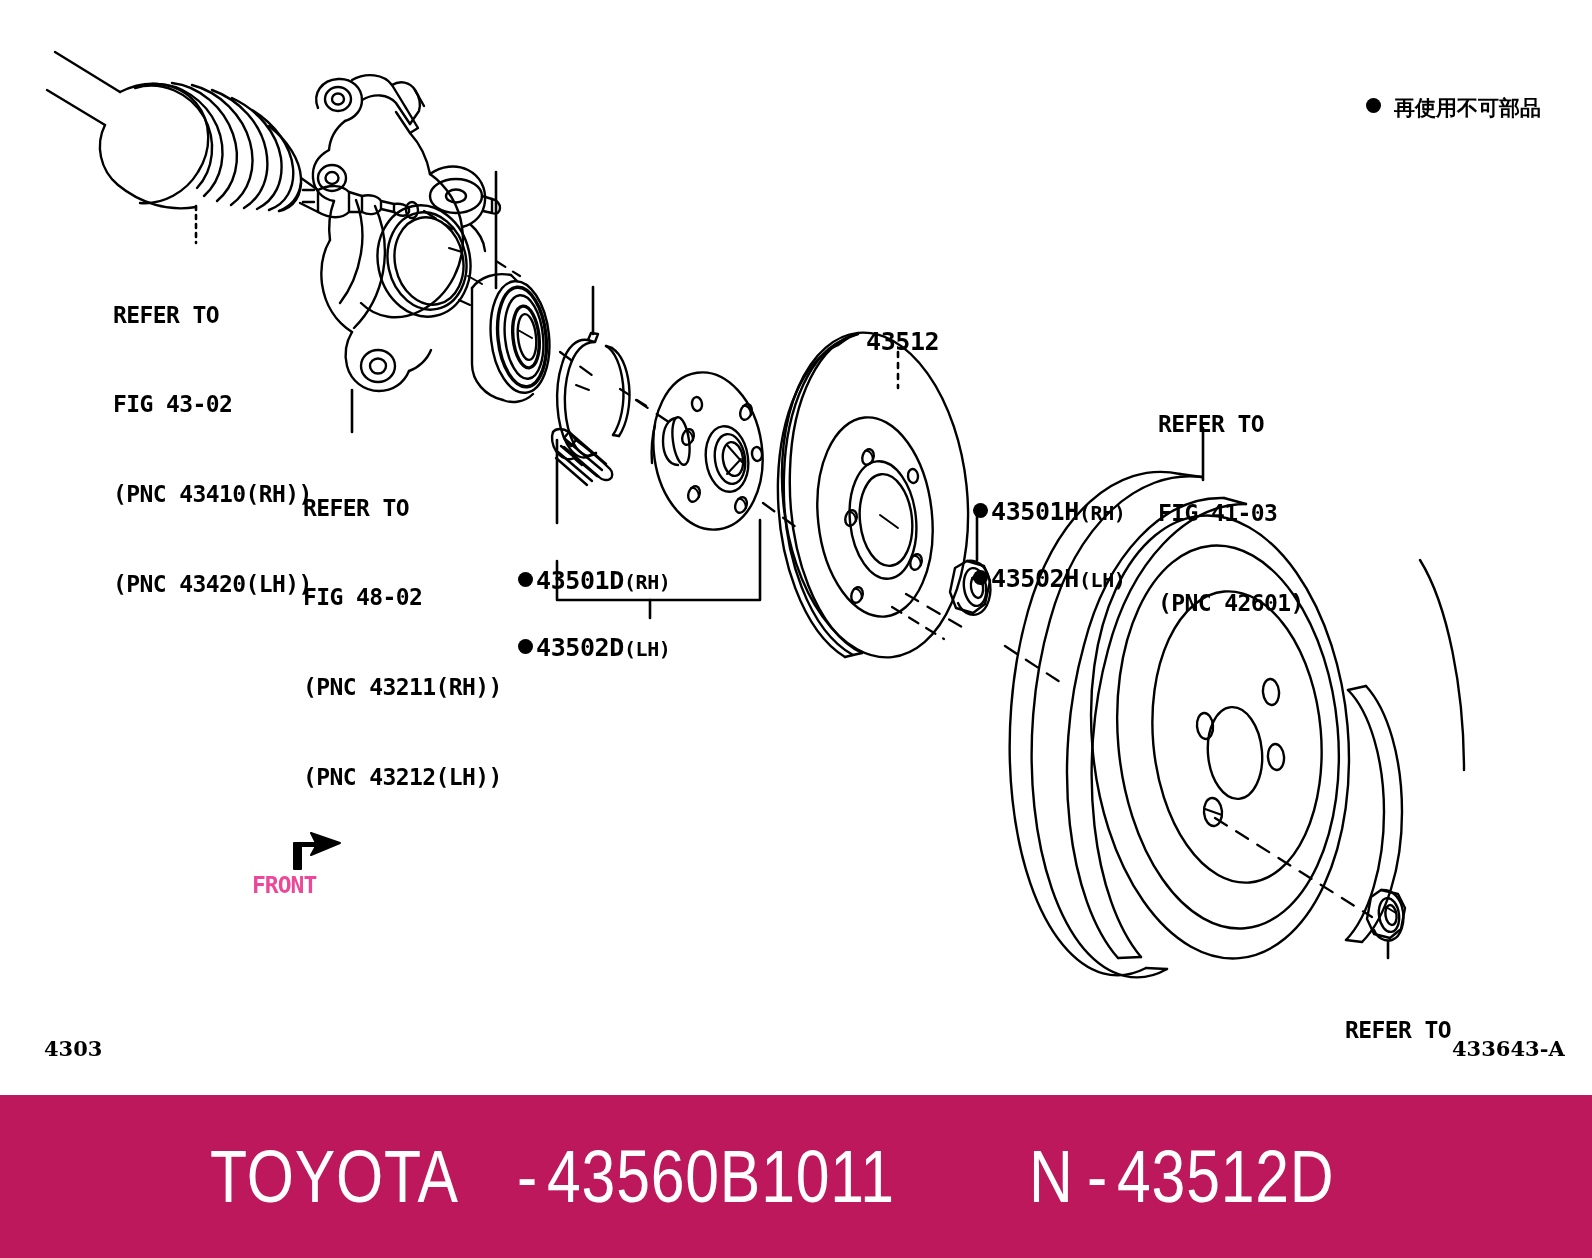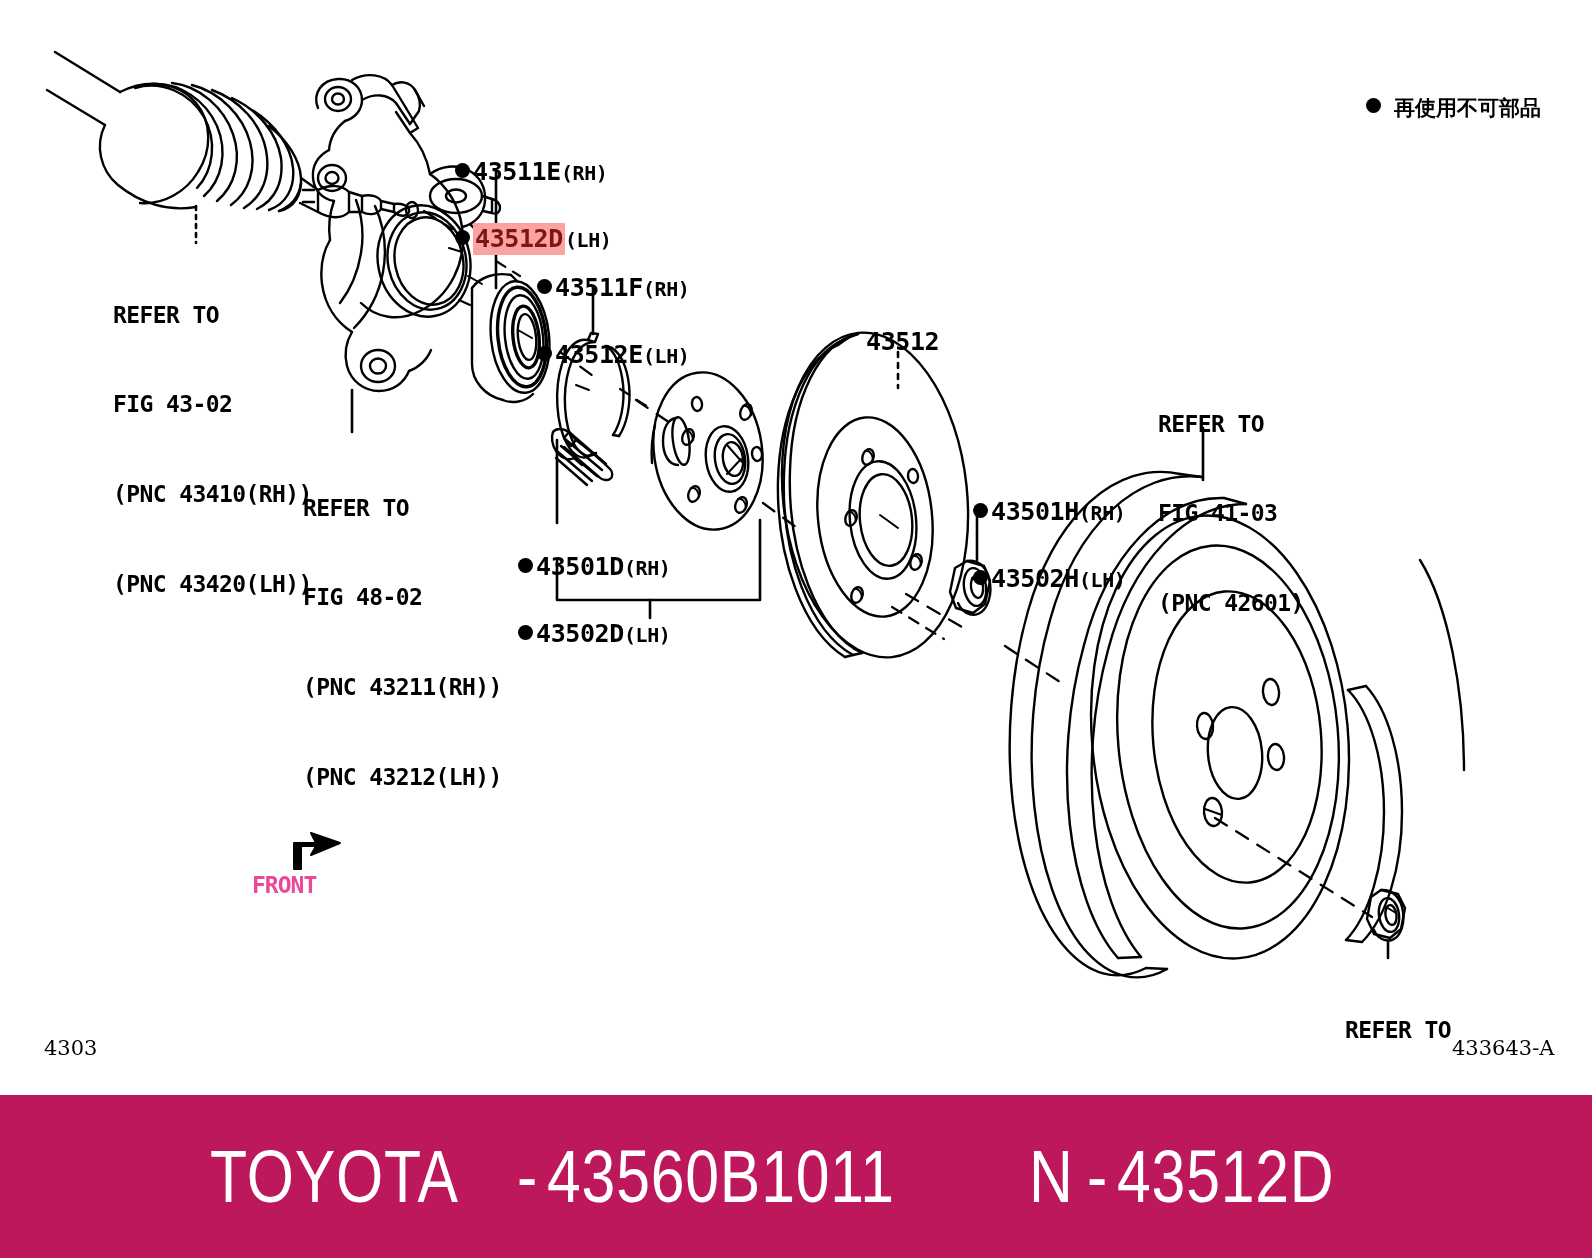--- a/index.html
+++ b/index.html
@@ -77,21 +77,21 @@
     font-weight: 700;
     font-size: 25px;
     color: #000;
     white-space: pre;
     letter-spacing: -0.4px;
     text-align: center;
   }
   .corner-num {
     position: absolute;
     font-family: "DejaVu Serif", serif;
-    font-weight: 400;
+    font-weight: 700;
     font-size: 21px;
     color: #000;
     letter-spacing: 0px;
   }
   .legend-jp {
     position: absolute;
     font-family: "DejaVu Sans", sans-serif;
     font-weight: 700;
     font-size: 21px;
     color: #000;
@@ -388,31 +388,23 @@
         <g stroke-width="2.6">
           <path d="M294,869 L294,843 L316,843 L311,833 L340,843 L311,855 L316,846 L301,846 L301,869 Z" fill="#000" stroke="#000" stroke-width="2"></path>
         </g>
       </g>
     </svg>
 
     <div class="legend-jp" style="left:1322px; top:70px;">
       <span class="bullet"></span><span style="margin-left:10px;">再使用不可部品</span>
     </div>
 
-    <div class="lbl" style="left:455px; top:122px;">
-      <span class="lbl-row"><span class="bullet"></span><span class="pn">43511E</span><span class="sfx">(RH)</span></span>
-      <span class="lbl-row"><span class="bullet"></span><span class="pn hl">43512D</span><span class="sfx">(LH)</span></span>
-    </div>
-
-    <div class="lbl" style="left:537px; top:238px;">
-      <span class="lbl-row"><span class="bullet"></span><span class="pn">43511F</span><span class="sfx">(RH)</span></span>
-      <span class="lbl-row"><span class="bullet"></span><span class="pn">43512E</span><span class="sfx">(LH)</span></span>
-    </div>
-
-    <div class="lbl" style="left:518px; top:517px;">
+
+
+    <div class="lbl" style="left:518px; top:531px;">
       <span class="lbl-row"><span class="bullet"></span><span class="pn">43501D</span><span class="sfx">(RH)</span></span>
       <span class="lbl-row"><span class="bullet"></span><span class="pn">43502D</span><span class="sfx">(LH)</span></span>
     </div>
 
 
     <div class="lbl" style="left:973px; top:462px;">
       <span class="lbl-row"><span class="bullet"></span><span class="pn">43501H</span><span class="sfx">(RH)</span></span>
       <span class="lbl-row"><span class="bullet"></span><span class="pn">43502H</span><span class="sfx">(LH)</span></span>
     </div>
 

